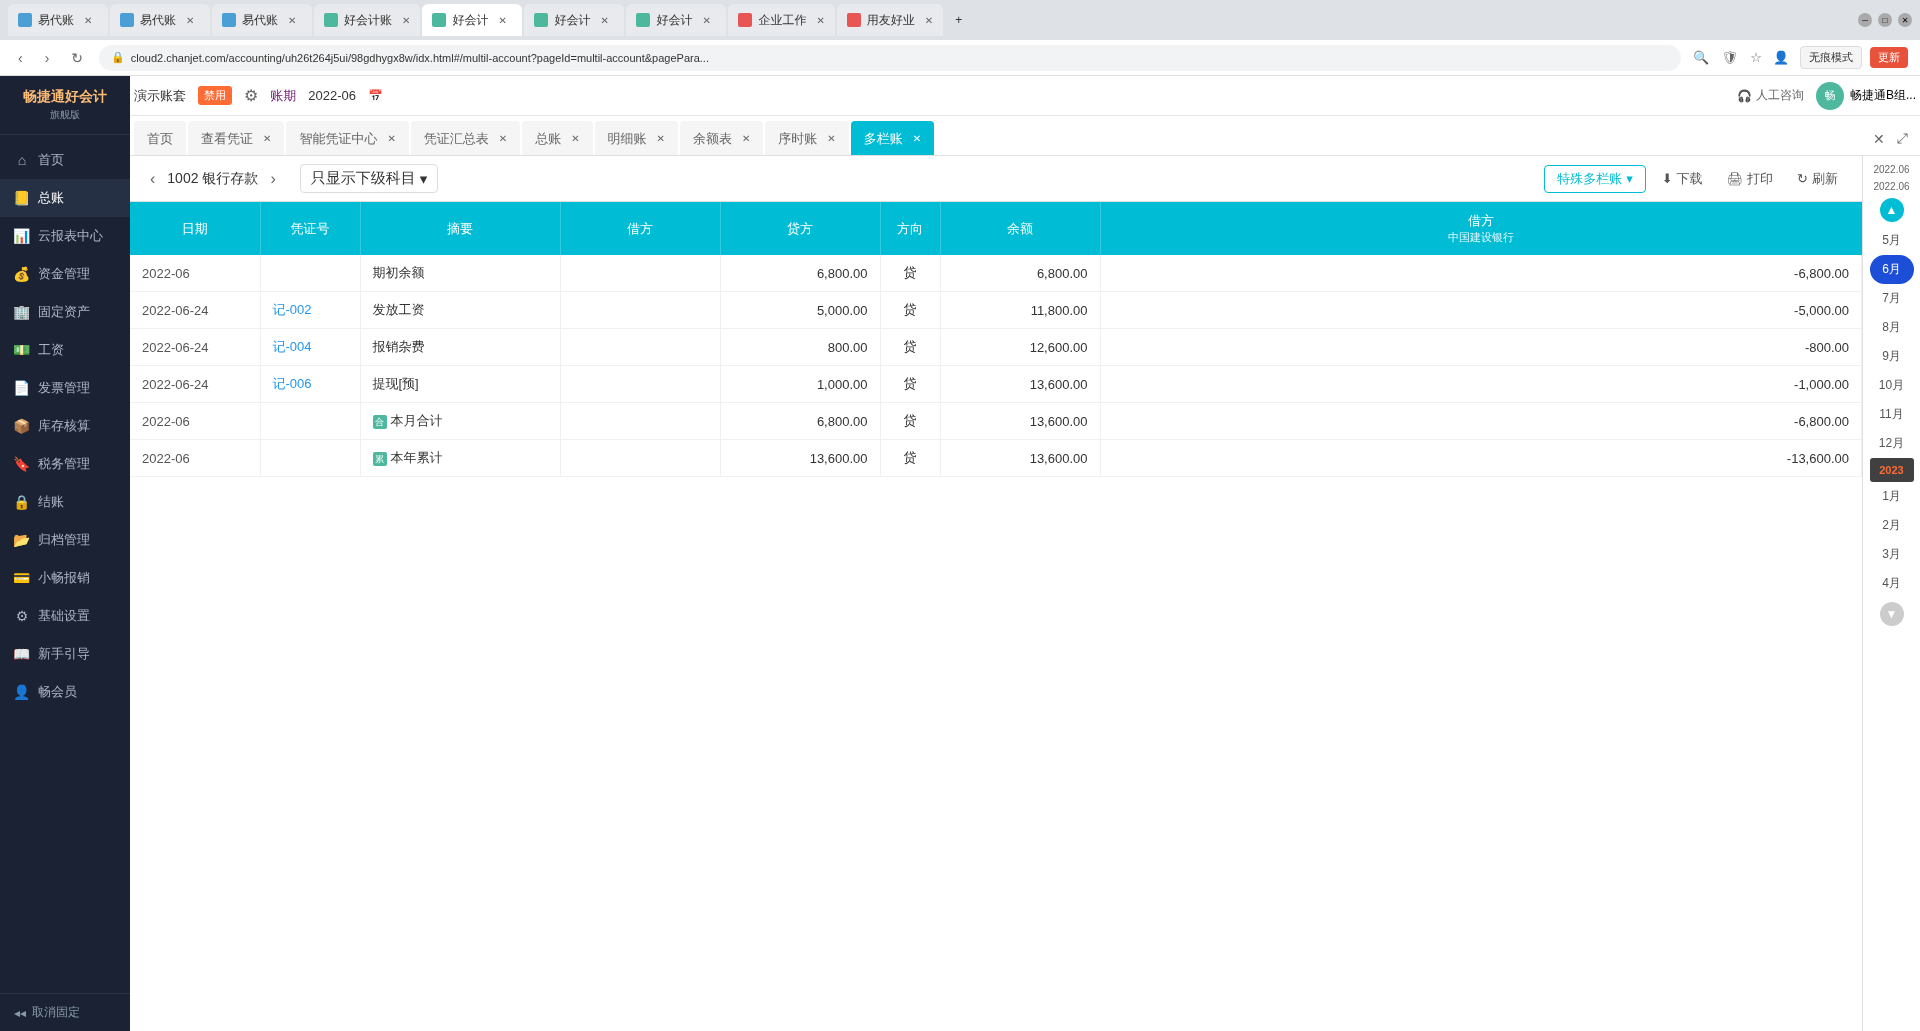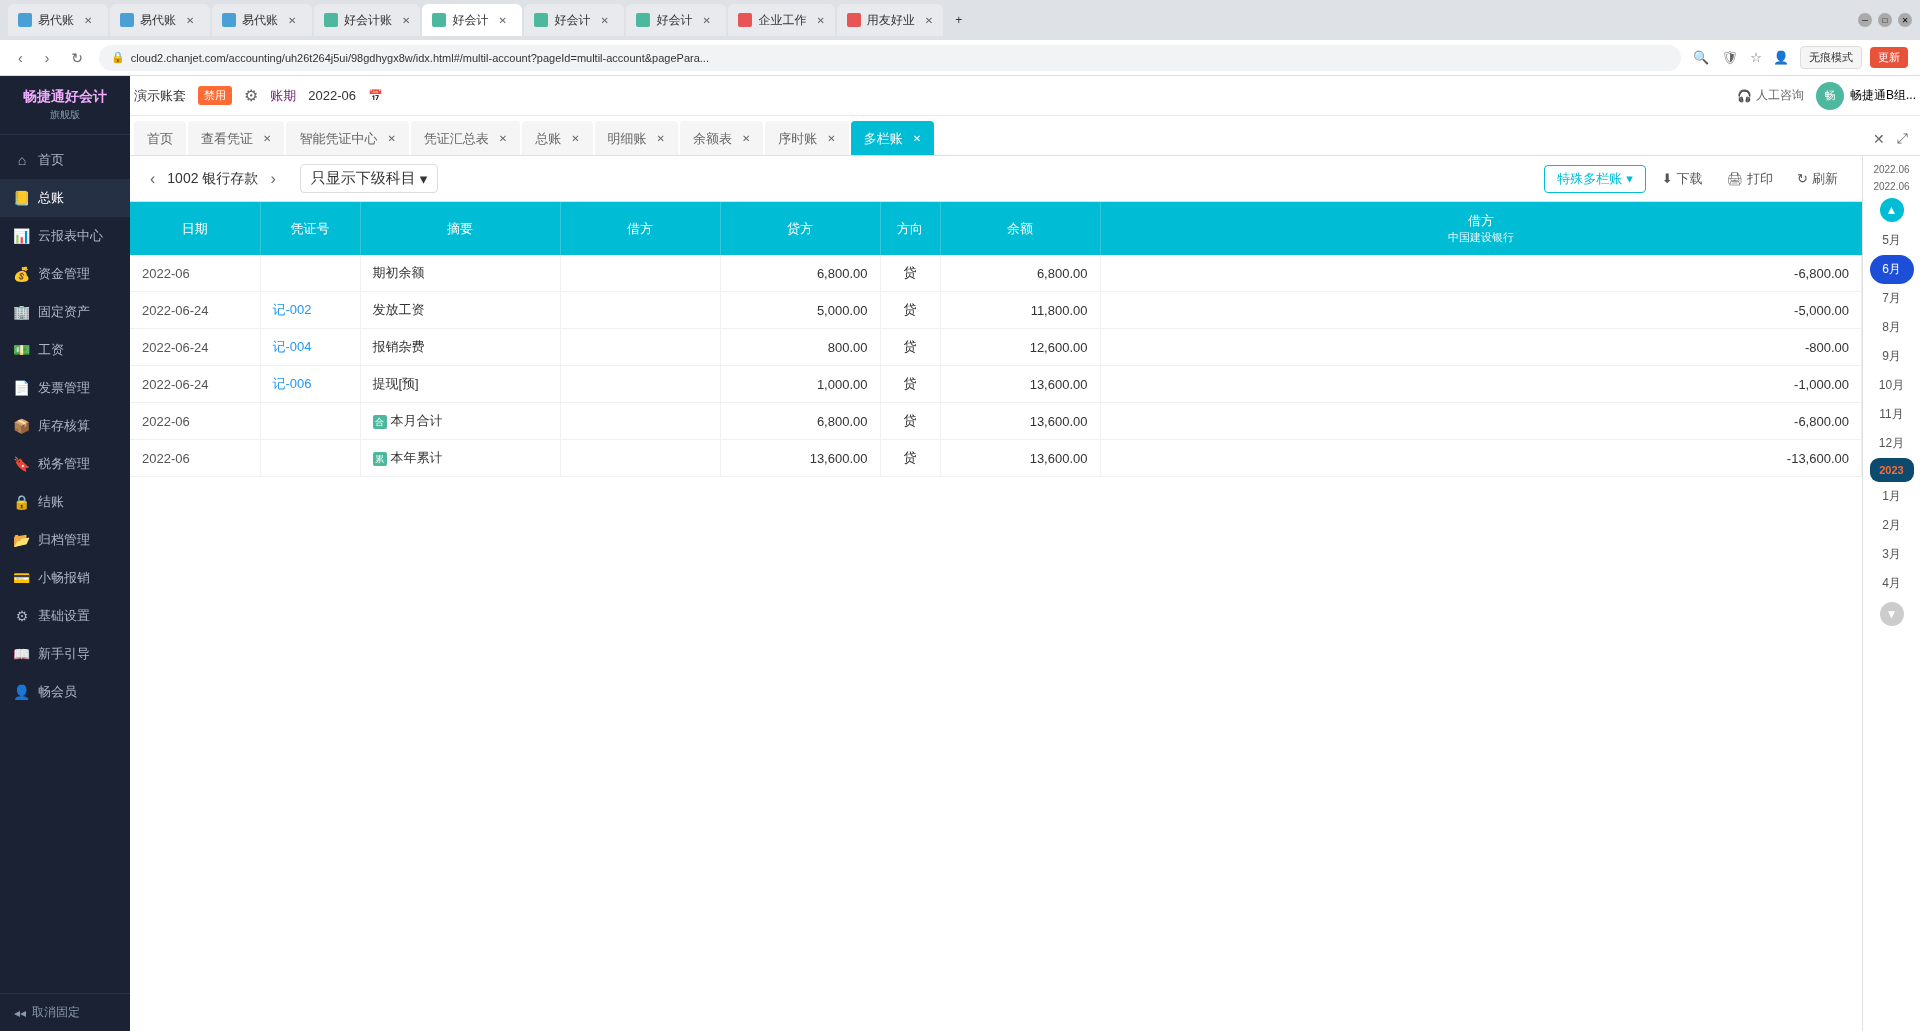--- a/index.html
+++ b/index.html
@@ -26,21 +26,21 @@
     .addr-btn { color: #666; cursor: pointer; font-size: 13px; padding: 2px; }
     .wuhen-btn { background: #f5f5f5; border: 1px solid #ddd; border-radius: 4px; padding: 3px 8px; font-size: 11px; color: #333; cursor: pointer; }
     .update-btn { background: #e8523a; color: #fff; border-radius: 4px; padding: 3px 8px; font-size: 11px; cursor: pointer; }
 
     
     .app-container { display: flex; height: calc(1031px - 76px); }
 
     
     .sidebar { width: 130px; background: #1a2233; color: #adb5c6; display: flex; flex-direction: column; overflow: hidden; }
     .sidebar-logo { padding: 12px 10px; border-bottom: 1px solid #2a3347; display: flex; flex-direction: column; align-items: center; }
-    .logo-text { color: #f0abfc; font-size: 14px; font-weight: bold; }
+    .logo-text { color: #fdba74; font-size: 14px; font-weight: bold; }
     .logo-sub { color: #8899aa; font-size: 10px; margin-top: 2px; }
     .sidebar-nav { flex: 1; overflow-y: auto; padding: 6px 0; }
     .nav-item { display: flex; align-items: center; gap: 8px; padding: 10px 14px; cursor: pointer; color: #adb5c6; font-size: 13px; transition: background 0.2s; }
     .nav-item.active { background: #253045; color: #fff; }
     .nav-icon { width: 16px; height: 16px; display: flex; align-items: center; justify-content: center; font-size: 14px; }
     .sidebar-footer { padding: 10px 14px; border-top: 1px solid #2a3347; }
     .unpin-btn { display: flex; align-items: center; gap: 6px; color: #8899aa; font-size: 12px; cursor: pointer; }
 
     
     .main-content { flex: 1; background: #f5f6fa; display: flex; flex-direction: column; overflow: hidden; }
@@ -89,21 +89,21 @@
     td.voucher a { color: #2196f3; text-decoration: none; }
     td.amount { text-align: right; color: #333; }
     td.direction { text-align: center; }
     td.summary { color: #333; }
     .summary-tag { display: inline-block; width: 14px; height: 14px; background: #4db89e; color: #fff; font-size: 9px; border-radius: 2px; text-align: center; line-height: 14px; margin-right: 4px; }
 
     
     .date-sidebar { width: 58px; background: #fff; border-left: 1px solid #e0e0e0; display: flex; flex-direction: column; align-items: center; overflow-y: auto; padding: 4px 0; }
     .date-item { width: 44px; text-align: center; padding: 6px 4px; font-size: 12px; color: #555; cursor: pointer; border-radius: 3px; }
     .date-item.active { background: #1d4ed8; color: #fff; border-radius: 20px; }
-    .date-item.year-marker { color: #ff6b35; font-weight: bold; font-size: 11px; background: #0c4a6e; border-radius: 9px; }
+    .date-item.year-marker { color: #ff6b35; font-weight: bold; font-size: 11px; background: #404040; border-radius: 3px; }
     .date-nav { width: 24px; height: 24px; border-radius: 50%; background: #00bcd4; color: #fff; display: flex; align-items: center; justify-content: center; font-size: 12px; cursor: pointer; margin: 4px auto; }
 
     
     ::-webkit-scrollbar { width: 6px; height: 6px; }
     ::-webkit-scrollbar-track { background: #f5f5f5; }
     ::-webkit-scrollbar-thumb { background: #ccc; border-radius: 3px; }
   </style>
 </head>
 <body>
 

